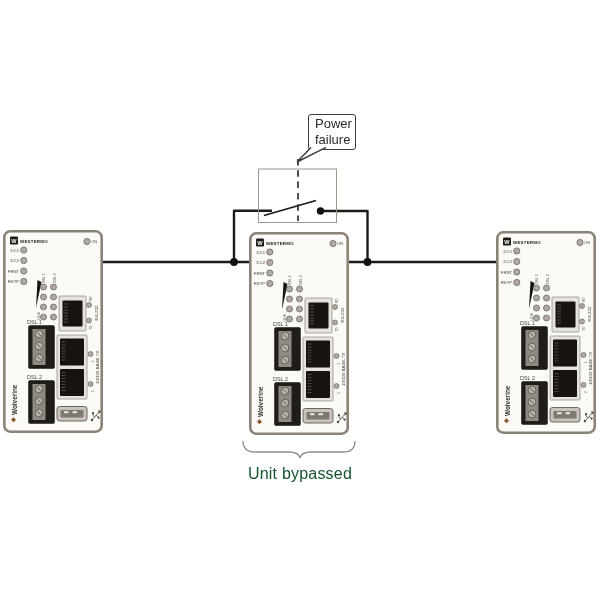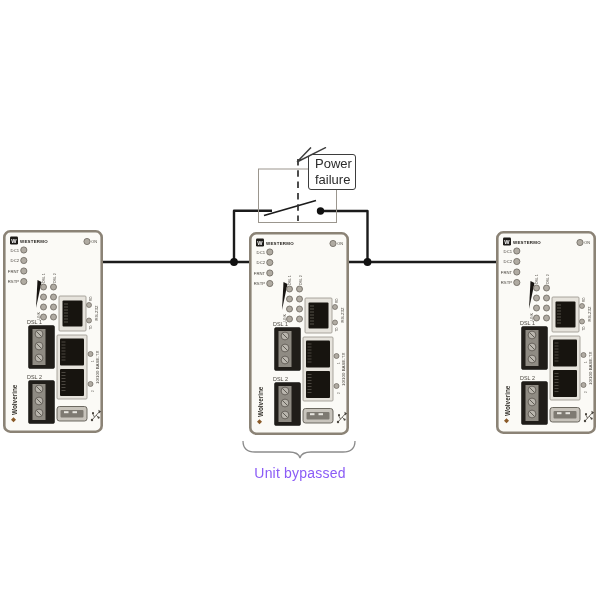--- a/index.html
+++ b/index.html
@@ -3,24 +3,24 @@
 <meta charset="utf-8">
 <style>
   html,body{margin:0;padding:0;background:#fff;}
   .canvas{position:relative;width:600px;height:600px;background:#ffffff;overflow:hidden;
           font-family:"Liberation Sans",sans-serif;}
   .wiring{position:absolute;left:0;top:0;z-index:1;}
   .device-slot{position:absolute;width:100px;height:203px;z-index:2;}
   .device-svg{display:block;}
   .callout{position:absolute;left:308px;top:114px;width:48px;height:36px;background:#fff;
            border:1.4px solid #3d3d3d;border-radius:3px;z-index:3;box-sizing:border-box;
-           padding:1px 0 0 6px;font-size:13px;line-height:15.5px;color:#2b2b2b;margin-top:40px;}
+           padding:1px 0 0 6px;font-size:13px;line-height:15.5px;color:#2b2b2b;}
   .callout-tail{position:absolute;left:294px;top:147px;z-index:4;}
   .bypass-label{position:absolute;left:238px;top:465px;width:124px;text-align:center;
-                font-size:14px;color:#8b5cf6;letter-spacing:.2px;z-index:2;}
+                font-size:16px;color:#14532d;letter-spacing:.2px;z-index:2;}
   svg text{font-family:"Liberation Sans",sans-serif;}
 </style>
 </head>
 <body>
 
 <div class="canvas">
 
   <svg class="wiring" width="600" height="600" viewBox="0 0 600 600">
 
     <line x1="100" y1="262" x2="500" y2="262" stroke="#1b1b1b" stroke-width="2.4"></line>

